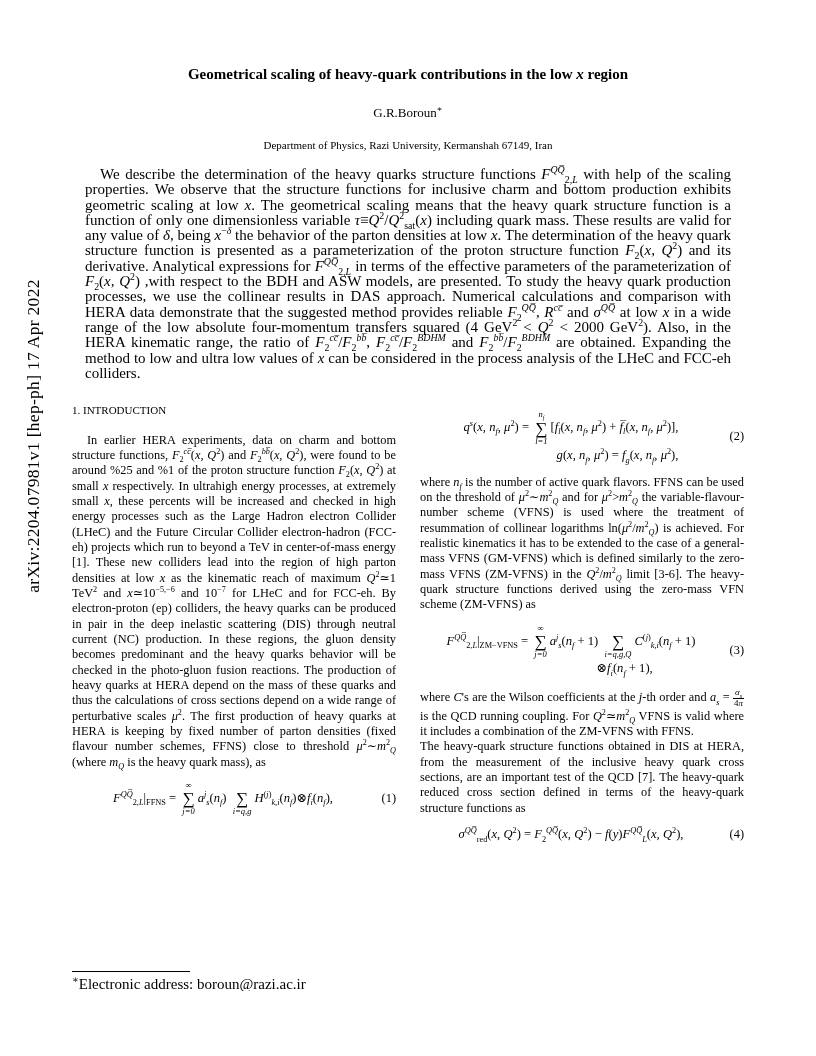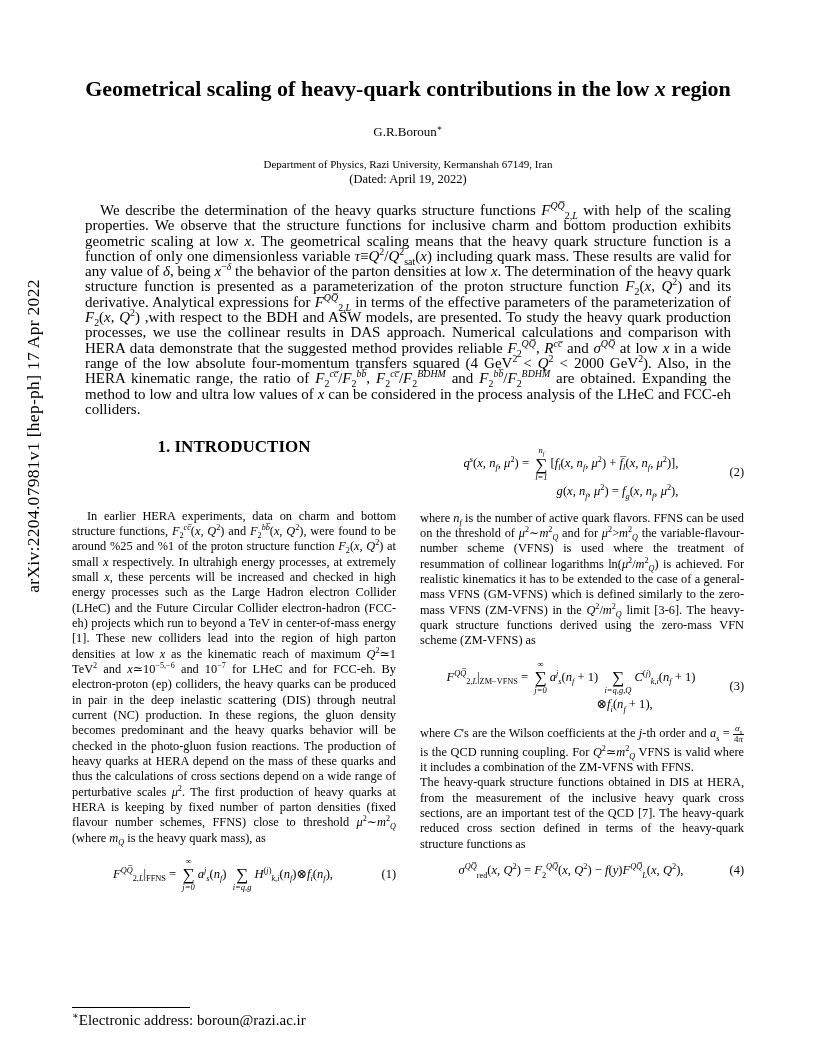--- a/index.html
+++ b/index.html
@@ -9,35 +9,35 @@
     margin:0 auto; color:#000; overflow:hidden;
     font-family:"Liberation Serif","DejaVu Serif",serif;
     padding:56px 72px 36px 72px;
   }
   .arxiv-strip {
     position:absolute; left:33px; top:436px;
     transform:translate(-50%,-50%) rotate(-90deg);
     white-space:nowrap; font-size:17.5px; letter-spacing:0.3px;
   }
   .header { text-align:center; }
-  .title  { font-size:22px; font-weight:bold; margin-top:20px; }
+  .title  { font-size:15px; font-weight:bold; margin-top:10px; }
   .author { font-size:13px;   margin-top:22px; }
   .affil  { font-size:11px; margin-top:18px; }
   .date   { font-size:12.5px; margin-top:2px; }
   .abstract {
     margin:16px 13px 0 13px; font-size:15px; line-height:15.3px;
     text-align:justify; text-indent:15px;
   }
   .columns { display:flex; gap:24px; margin-top:18px; height:592px; }
   .col {
     width:324px; font-size:12.35px; line-height:15.35px;
     text-align:justify; overflow:hidden; display:flex; flex-direction:column;
   }
-  .sec-heading { text-align:center; font-weight:bold; font-size:17px; margin:4px 0 14px 0; }
-  p.indent { text-indent:15px;margin-top:40px; }
+  .sec-heading { text-align:left; font-weight:normal; font-size:11px; margin:4px 0 14px 0; }
+  p.indent { text-indent:15px; }
   sub, sup { line-height:0; font-size:0.66em; }
   .equation {
     position:relative; display:flex; justify-content:center; align-items:center;
     margin:11px 0; padding-right:22px; font-size:12.6px; line-height:1.25;
     text-align:left;
   }
   .eq-num { position:absolute; right:0; font-size:12.35px; }
   .eq-lines { display:flex; flex-direction:column; gap:2px; }
   .eq-lines .l2-indent { margin-left:150px; }
   .eq-lines .l2-small  { margin-left:8px;text-align:right; }
@@ -55,21 +55,20 @@
 <body>
 
 <div class="page">
 
   <div class="arxiv-strip">arXiv:2204.07981v1  [hep-ph]  17 Apr 2022</div>
 
   <div class="header">
     <div class="title">Geometrical scaling of heavy-quark contributions in the low <i>x</i> region</div>
     <div class="author">G.R.Boroun<sup>∗</sup></div>
     <div class="affil">Department of Physics, Razi University, Kermanshah 67149, Iran</div>
-    <div class="date">(Dated: April 19, 2022)</div>
   </div>
 
   <div class="abstract">We describe the determination of the heavy quarks structure functions <i>F</i><sup><i>QQ̅</i></sup><sub>2,<i>L</i></sub> with help of the scaling properties. We observe that the structure functions for inclusive charm and bottom production exhibits geometric scaling at low <i>x</i>. The geometrical scaling means that the heavy quark structure function is a function of only one dimensionless variable <i>τ</i>≡<i>Q</i><sup>2</sup>/<i>Q</i><sup>2</sup><sub>sat</sub>(<i>x</i>) including quark mass. These results are valid for any value of <i>δ</i>, being <i>x</i><sup>−<i>δ</i></sup> the behavior of the parton densities at low <i>x</i>. The determination of the heavy quark structure function is presented as a parameterization of the proton structure function <i>F</i><sub>2</sub>(<i>x, Q</i><sup>2</sup>) and its derivative. Analytical expressions for <i>F</i><sup><i>QQ̅</i></sup><sub>2,<i>L</i></sub> in terms of the effective parameters of the parameterization of <i>F</i><sub>2</sub>(<i>x, Q</i><sup>2</sup>) ,with respect to the BDH and ASW models, are presented. To study the heavy quark production processes, we use the collinear results in DAS approach. Numerical calculations and comparison with HERA data demonstrate that the suggested method provides reliable <i>F</i><sub>2</sub><sup><i>QQ̅</i></sup>, <i>R</i><sup><i>cc̅</i></sup> and <i>σ</i><sup><i>QQ̅</i></sup> at low <i>x</i> in a wide range of the low absolute four-momentum transfers squared (4 GeV<sup>2</sup> &lt; <i>Q</i><sup>2</sup> &lt; 2000 GeV<sup>2</sup>). Also, in the HERA kinematic range, the ratio of <i>F</i><sub>2</sub><sup><i>cc̅</i></sup>/<i>F</i><sub>2</sub><sup><i>bb̅</i></sup>, <i>F</i><sub>2</sub><sup><i>cc̅</i></sup>/<i>F</i><sub>2</sub><sup><i>BDHM</i></sup> and <i>F</i><sub>2</sub><sup><i>bb̅</i></sup>/<i>F</i><sub>2</sub><sup><i>BDHM</i></sup> are obtained. Expanding the method to low and ultra low values of <i>x</i> can be considered in the process analysis of the LHeC and FCC-eh colliders.</div>
 
   <div class="columns">
 
     <div class="col">
       <div class="sec-heading">1. INTRODUCTION</div>
       <p class="indent">In earlier HERA experiments, data on charm and bottom structure functions, <i>F</i><sub>2</sub><sup><i>cc̅</i></sup>(<i>x, Q</i><sup>2</sup>) and <i>F</i><sub>2</sub><sup><i>bb̅</i></sup>(<i>x, Q</i><sup>2</sup>), were found to be around %25 and %1 of the proton structure function <i>F</i><sub>2</sub>(<i>x, Q</i><sup>2</sup>) at small <i>x</i> respectively. In ultrahigh energy processes, at extremely small <i>x</i>, these percents will be increased and checked in high energy processes such as the Large Hadron electron Collider (LHeC) and the Future Circular Collider electron-hadron (FCC-eh) projects which run to beyond a TeV in center-of-mass energy [1]. These new colliders lead into the region of high parton densities at low <i>x</i> as the kinematic reach of maximum <i>Q</i><sup>2</sup>≃1 TeV<sup>2</sup> and <i>x</i>≃10<sup>−5,−6</sup> and 10<sup>−7</sup> for LHeC and for FCC-eh. By electron-proton (ep) colliders, the heavy quarks can be produced in pair in the deep inelastic scattering (DIS) through neutral current (NC) production. In these regions, the gluon density becomes predominant and the heavy quarks behavior will be checked in the photo-gluon fusion reactions. The production of heavy quarks at HERA depend on the mass of these quarks and thus the calculations of cross sections depend on a wide range of perturbative scales <i>μ</i><sup>2</sup>. The first production of heavy quarks at HERA is keeping by fixed number of parton densities (fixed flavour number schemes, FFNS) close to threshold <i>μ</i><sup>2</sup>∼<i>m</i><sup>2</sup><sub><i>Q</i></sub> (where <i>m</i><sub><i>Q</i></sub> is the heavy quark mass), as</p>
       <div class="equation">

